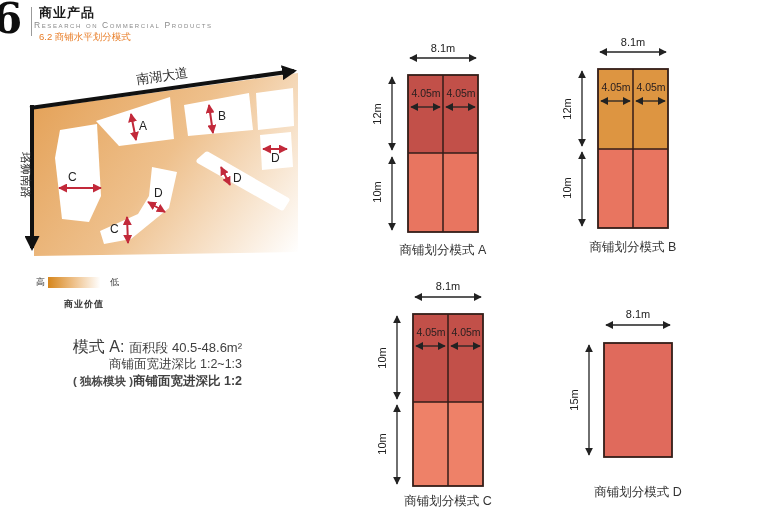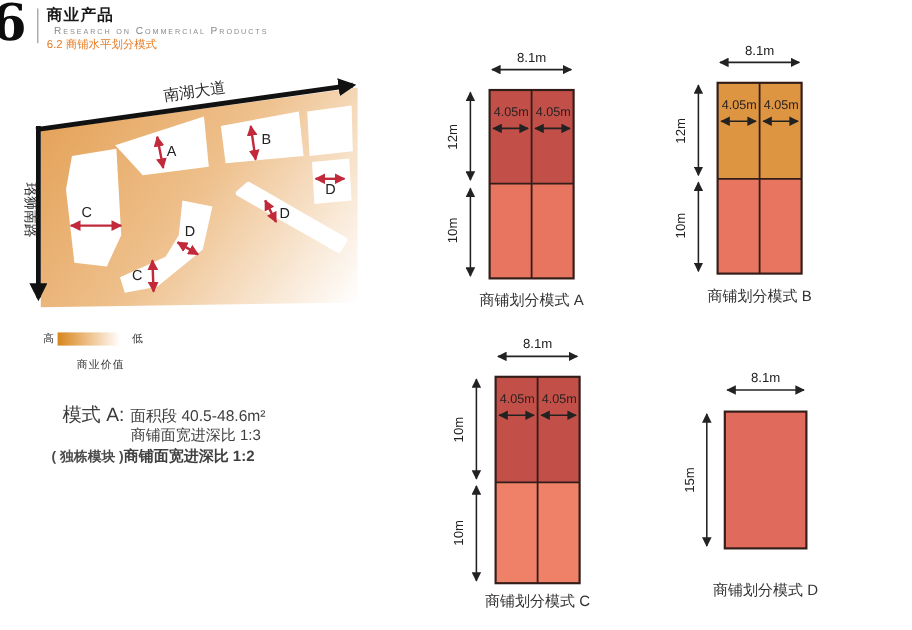--- a/index.html
+++ b/index.html
@@ -4,33 +4,33 @@
 <style>
   html,body{margin:0;padding:0;background:#fff;}
   .stage{position:relative;width:760px;height:525px;background:#fff;overflow:hidden;
          font-family:"Liberation Sans",sans-serif;color:#333;}
   
   .logo{position:absolute;left:-7px;top:-6px;font-family:"DejaVu Serif",serif;
         font-weight:bold;font-size:42px;color:#0d0d0d;}
   .hdr-divider{position:absolute;left:31px;top:7px;width:1px;height:29px;background:#9a9a9a;}
   .hdr-title{position:absolute;left:39px;top:4px;font-size:13px;font-weight:bold;
              color:#1a1a1a;letter-spacing:1px;}
-  .hdr-sub{position:absolute;left:45px;top:20px;font-size:8.5px;color:#8a8a8a;
+  .hdr-sub{position:absolute;left:34px;top:20px;font-size:8.5px;color:#8a8a8a;
            font-variant:small-caps;letter-spacing:1.6px;}
   .hdr-section{position:absolute;left:39px;top:31px;font-size:9.5px;color:#e87c25;text-align:center;}
   
   svg.vector{position:absolute;left:0;top:0;}
   
   .legend-high{position:absolute;left:36px;top:276px;font-size:9px;color:#333;}
   .legend-bar{position:absolute;left:48px;top:277px;width:57px;height:11px;
               background:linear-gradient(to right,#d6861c,#eec089 45%,#ffffff 92%);}
   .legend-low{position:absolute;left:110px;top:276px;font-size:9px;color:#333;}
-  .legend-cap{position:absolute;left:64px;top:298px;font-size:9px;color:#333;letter-spacing:1px;}
+  .legend-cap{position:absolute;left:64px;top:298px;font-size:9px;color:#333;letter-spacing:1px;font-weight:bold;}
   
-  .modes{position:absolute;left:52px;top:338px;color:#444;}
+  .modes{position:absolute;left:52px;top:338px;color:#444;text-align:right;}
   .mode-line1{line-height:18px;white-space:nowrap;}
   .mode-name{font-size:16px;color:#3c3c3c;margin-right:5px;}
   .mode-area{font-size:13px;color:#3f3f3f;}
   .mode-line2{line-height:15px;margin-bottom:2px;padding-left:57px;font-size:12.5px;
               color:#3f3f3f;white-space:nowrap;}
   .mode-line2.d-line{padding-left:0;margin-left:-9px;font-weight:bold;}
   .mode-prefix{font-size:11.5px;color:#4a4a4a;}
 </style>
 </head>
 <body>
@@ -169,23 +169,23 @@
   <div class="legend-high">高</div>
   <div class="legend-bar"></div>
   <div class="legend-low">低</div>
   <div class="legend-cap">商业价值</div>
 
   <div class="modes">
     <div>
       <div class="mode-line1">
         <span class="mode-name">模式 A:</span><span class="mode-area">面积段 40.5-48.6m²</span>
       </div>
+      <div class="mode-line2">商铺面宽进深比 1:2~1:3</div>
     </div>
     <div>
-      <div class="mode-line2">商铺面宽进深比 1:3</div>
     </div>
     <div>
       <div class="mode-line2 d-line">
         <span class="mode-prefix">( 独栋模块 )</span><span>商铺面宽进深比 1:2</span>
       </div>
     </div>
   </div>
 
 </div>
 

